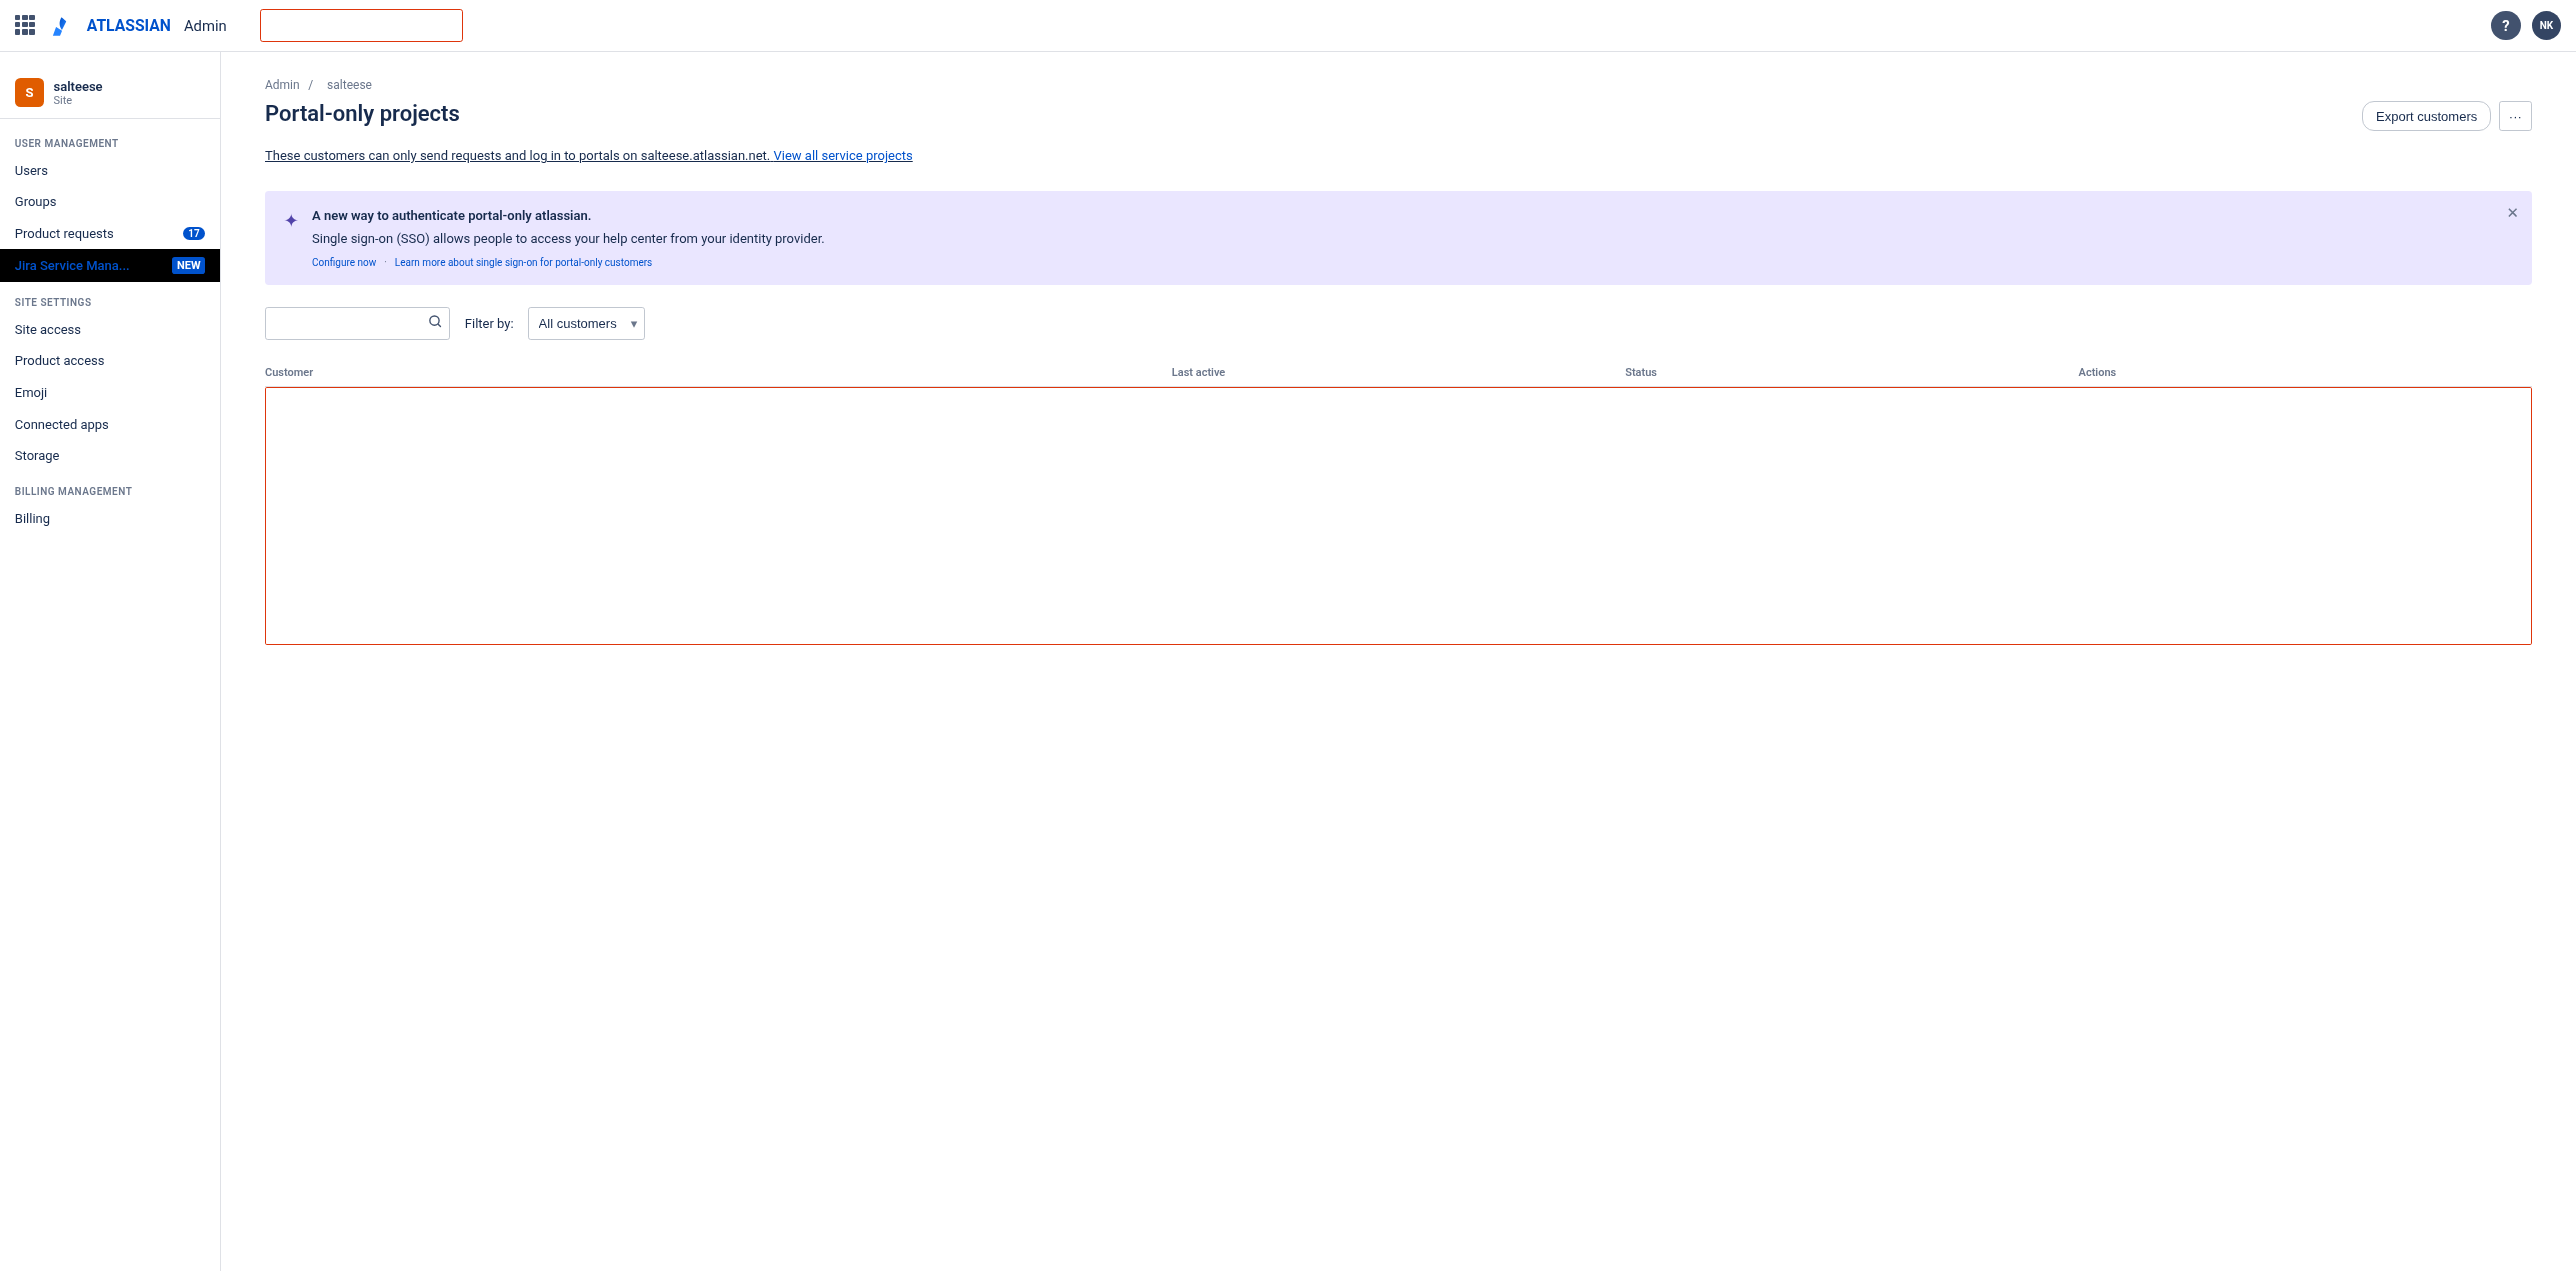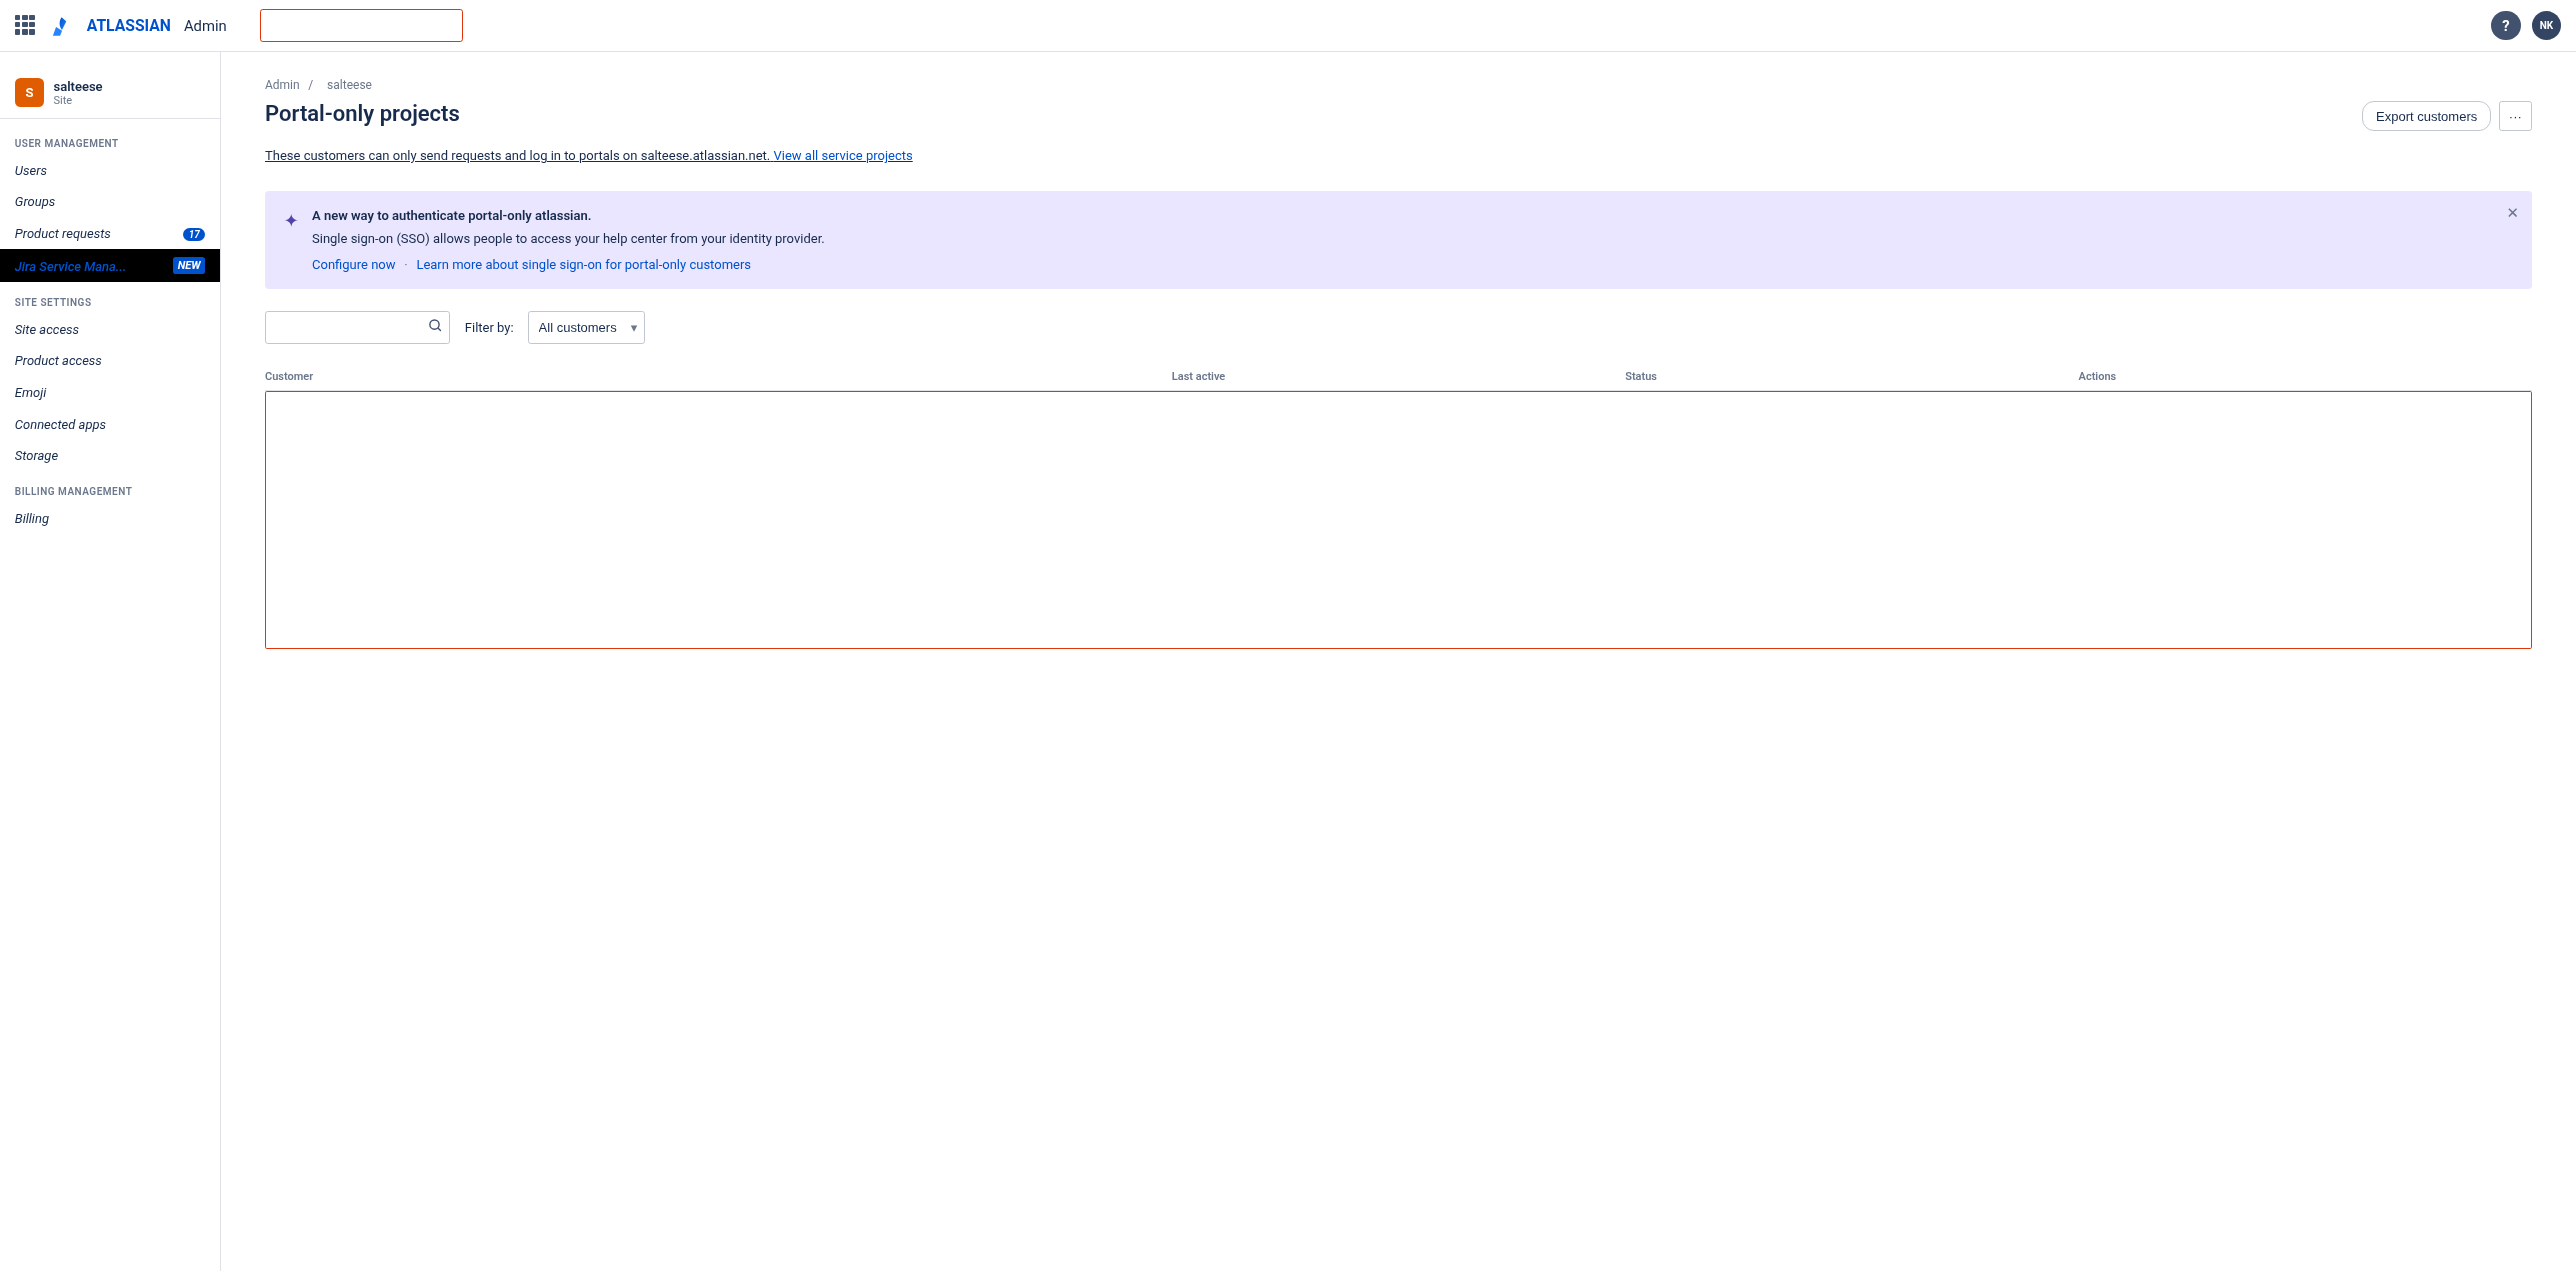--- a/index.html
+++ b/index.html
@@ -142,29 +142,28 @@
       font-size: 10px;
       font-weight: 600;
       color: #6b778c;
       text-transform: uppercase;
       letter-spacing: 0.5px;
       padding: 14.8px 14.8px 5.5px 14.8px;
     }
 
     .sidebar-item {
       display: flex;
-      align-items: flex-end;
+      align-items: center;
       justify-content: space-between;
       padding: 8.3px 14.8px;
       cursor: pointer;
       color: #172b4d;
       font-size: 13px;
       border-radius: 0;
       text-decoration: none;
-      font-style: italic;
     }
     .sidebar-item.active {
       color: #0052cc;
       font-weight: 500;
       background: #000000;
     }
     .sidebar-item .badge {
       background: #0052cc;
       color: #fff;
       border-radius: 9.2px;
@@ -273,21 +272,21 @@
       color: #172b4d;
       margin-bottom: 5.5px;
     }
     .banner-body {
       font-size: 13px;
       color: #172b4d;
       margin-bottom: 9.2px;
       line-height: 1.5;
     }
     .banner-links {
-      font-size: 13px;
+      font-size: 10px;
     }
     .banner-links a {
       color: #0052cc;
       text-decoration: none;
     }
     .banner-links .dot { margin: 0 5.5px; color: #6b778c; }
     .banner-close {
       position: absolute;
       top: 13px;
       right: 13px;

